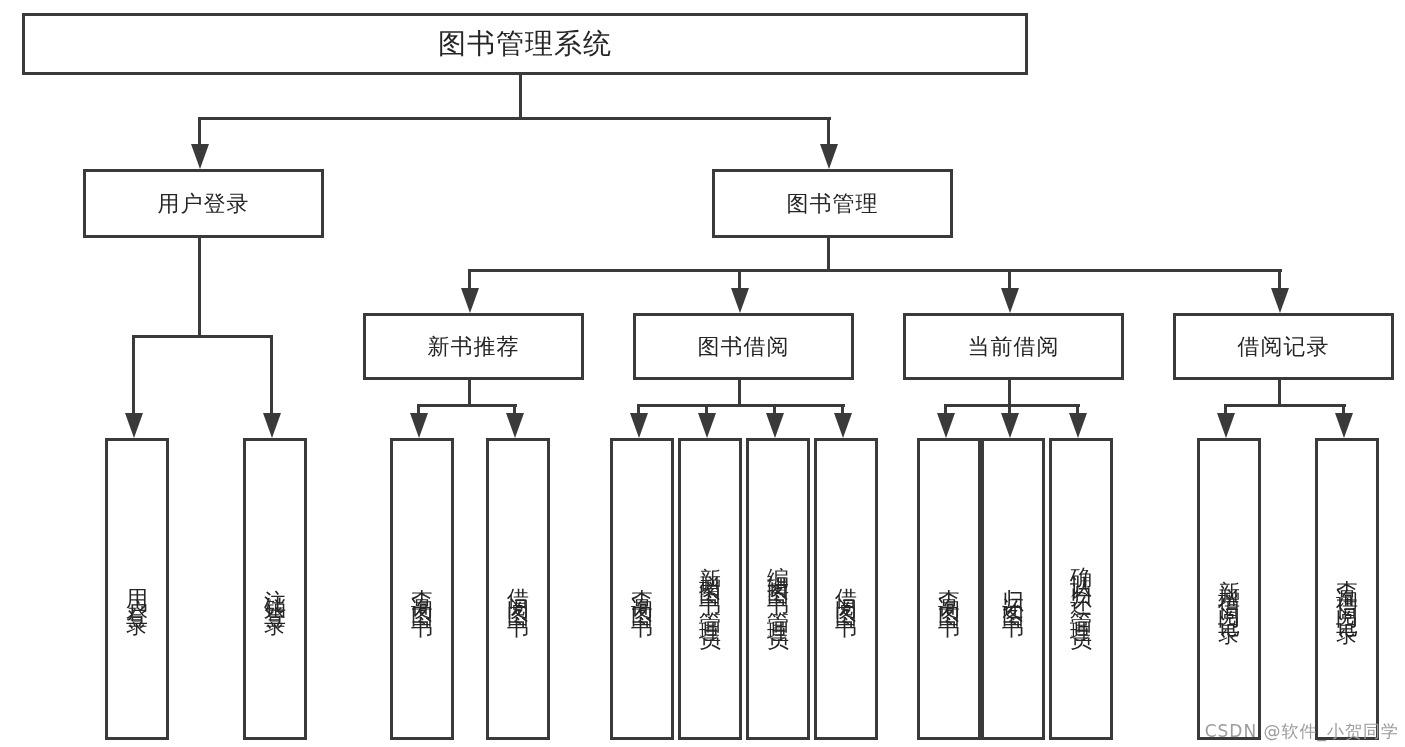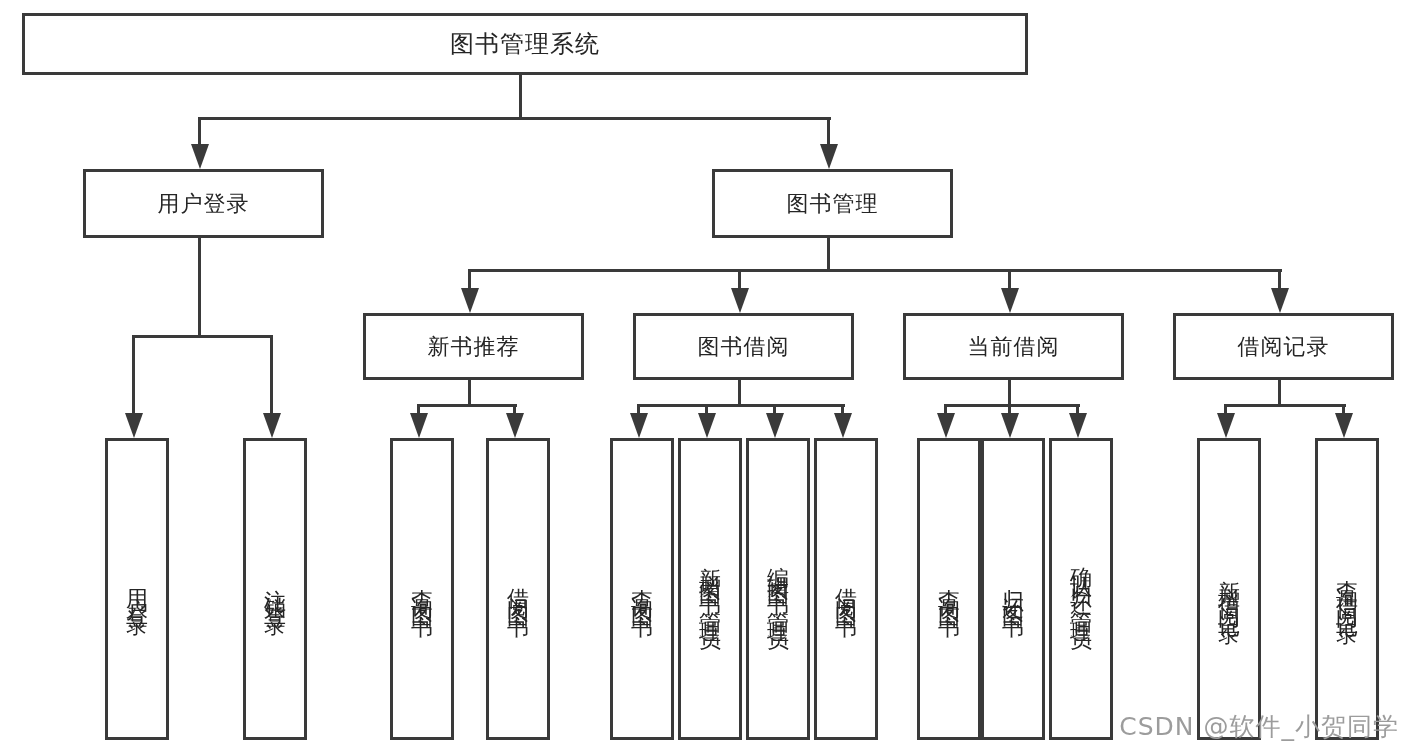--- a/index.html
+++ b/index.html
@@ -6,31 +6,31 @@
     --line:#3a3a3a;
     --text:#252525;
     --watermark:#9c9c9c;
     --background:#ffffff;
   }
   html,body{margin:0;padding:0;}
   body{background:var(--background);font-family:"DejaVu Sans","Liberation Sans",sans-serif;}
   #canvas{position:relative;width:1405px;height:747px;background:var(--background);overflow:hidden;}
   .box{position:absolute;background:#fff;border:3px solid var(--line);color:var(--text);
        display:flex;align-items:center;justify-content:center;}
-  .root{left:22px;top:13px;width:1000px;height:56px;font-size:24px;letter-spacing:1px;}
+  .root{left:22px;top:13px;width:1000px;height:56px;font-size:28px;letter-spacing:1px;}
   .l2{top:169px;width:235px;height:63px;font-size:22px;letter-spacing:1px;}
   .l3{top:313px;width:215px;height:61px;font-size:22px;letter-spacing:1px;}
   .leaf{top:438px;width:58px;height:296px;}
   .vtext{writing-mode:vertical-rl;text-orientation:mixed;font-size:22px;letter-spacing:9px;
          line-height:1;white-space:nowrap;}
   .vl{position:absolute;width:3px;background:var(--line);}
   .hl{position:absolute;height:3px;background:var(--line);}
   .tri{position:absolute;width:0;height:0;border-left:9px solid transparent;
        border-right:9px solid transparent;border-top:25px solid var(--line);}
-  .watermark{position:absolute;right:6px;bottom:4px;font-size:25px;color:var(--watermark);
+  .watermark{position:absolute;right:6px;bottom:4px;font-size:17px;color:var(--watermark);
              letter-spacing:1px;z-index:5;margin-left:27px;}
 </style>
 </head>
 <body>
 
 <div id="canvas">
 
   <div class="vl" style="left:519px;top:69px;height:50px"></div>
   <div class="hl" style="left:198px;top:117px;width:633px"></div>
   <div class="vl" style="left:198px;top:117px;height:30px"></div>

